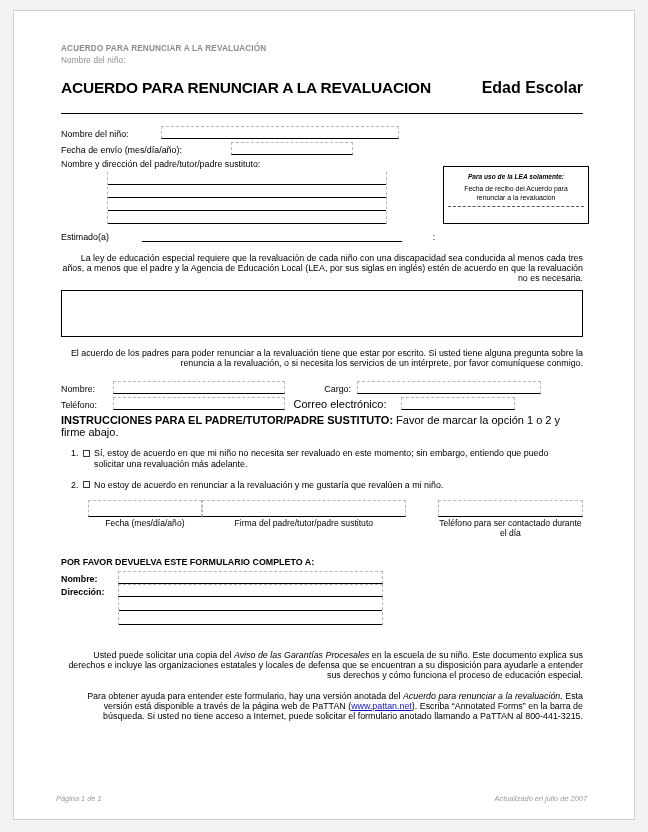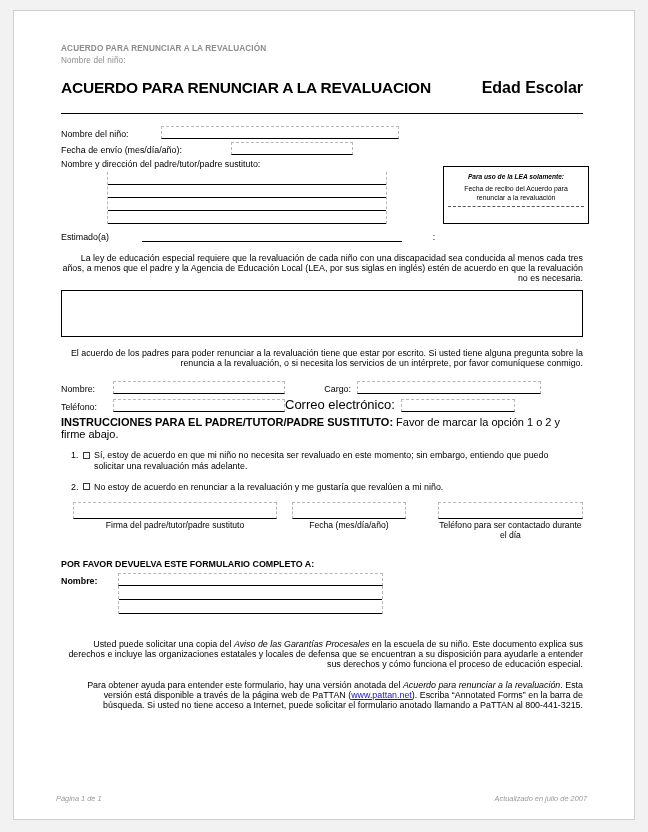--- a/index.html
+++ b/index.html
@@ -167,21 +167,21 @@
     background: #fff;
   }
 
   
   .contact { margin-top: 13px; }
   .contact .crow { display: flex; align-items: flex-end; margin-bottom: 3px; }
   .contact .c-l1 { width: 52px; font-size: 8.9px; }
   .contact .c-f1 { width: 172px; }
   .contact .c-gap { width: 26px; }
   .contact .c-l2a { width: 40px; font-size: 8.9px; text-align: right; padding-right: 6px; }
-  .contact .c-l2b { width: 110px; font-size: 13px; text-align: left; padding-right: 6px; }
+  .contact .c-l2b { width: 110px; font-size: 11px; text-align: center; padding-right: 6px; }
   .contact .c-f2a { width: 184px; }
   .contact .c-f2b { width: 114px; }
 
   .instr { margin-top: 4px; font-size: 11px; }
 
   
   .opts { margin-top: 10px; }
   .opt { display: flex; margin-bottom: 9px; }
   .opt .num { width: 22px; font-size: 8.9px; padding-left: 10px; box-sizing: border-box; }
   .cbox {
@@ -332,40 +332,44 @@
         <div class="otxt">Sí, estoy de acuerdo en que mi niño no necesita ser revaluado en este momento; sin embargo, entiendo que puedo solicitar una revaluación más adelante.</div>
       </div>
       <div class="opt">
         <div class="num">2.</div>
         <div class="cbox"></div>
         <div class="otxt">No estoy de acuerdo en renunciar a la revaluación y me gustaría que revalúen a mi niño.</div>
       </div>
     </div>
 
     <div class="sigrow">
+      <div class="sigcell sig-b">
+        <div class="box"></div>
+        <div class="cap">Fecha (mes/día/año)</div>
+      </div>
       <div class="sigcell sig-a">
         <div class="box"></div>
         <div class="cap">Firma del padre/tutor/padre sustituto</div>
-      </div>
-      <div class="sigcell sig-b">
-        <div class="box"></div>
-        <div class="cap">Fecha (mes/día/año)</div>
       </div>
       <div class="sigcell sig-c">
         <div class="box"></div>
         <div class="cap">Teléfono para ser contactado durante el día</div>
       </div>
     </div>
 
     <div class="retitle">POR FAVOR DEVUELVA ESTE FORMULARIO COMPLETO A:</div>
     <div class="ret">
       <div class="rrow">
         <div class="rl">Nombre:</div>
         <div class="fld rf"></div>
       </div>
+      <div class="rrow">
+        <div class="rl">Dirección:</div>
+        <div class="fld rf"></div>
+      </div>
       <div class="retaddr">
         <div class="ln"></div>
         <div class="ln"></div>
       </div>
     </div>
 
     <div class="body-t tail">
       <span>Usted puede solicitar una copia del </span><span class="ital">Aviso de las Garantías Procesales</span><span> en la escuela de su niño. Este documento explica sus derechos e incluye las organizaciones estatales y locales de defensa que se encuentran a su disposición para ayudarle a entender sus derechos y cómo funciona el proceso de educación especial.</span>
     </div>
 

